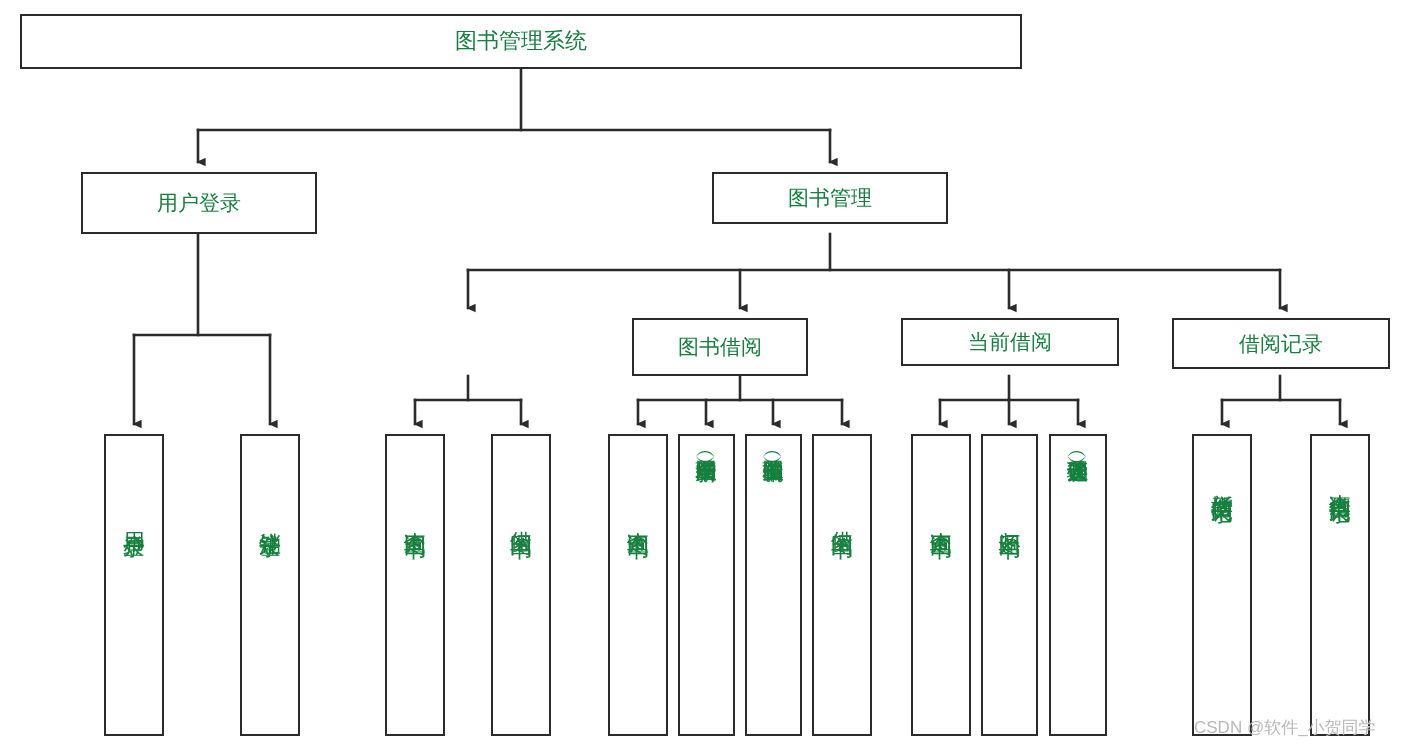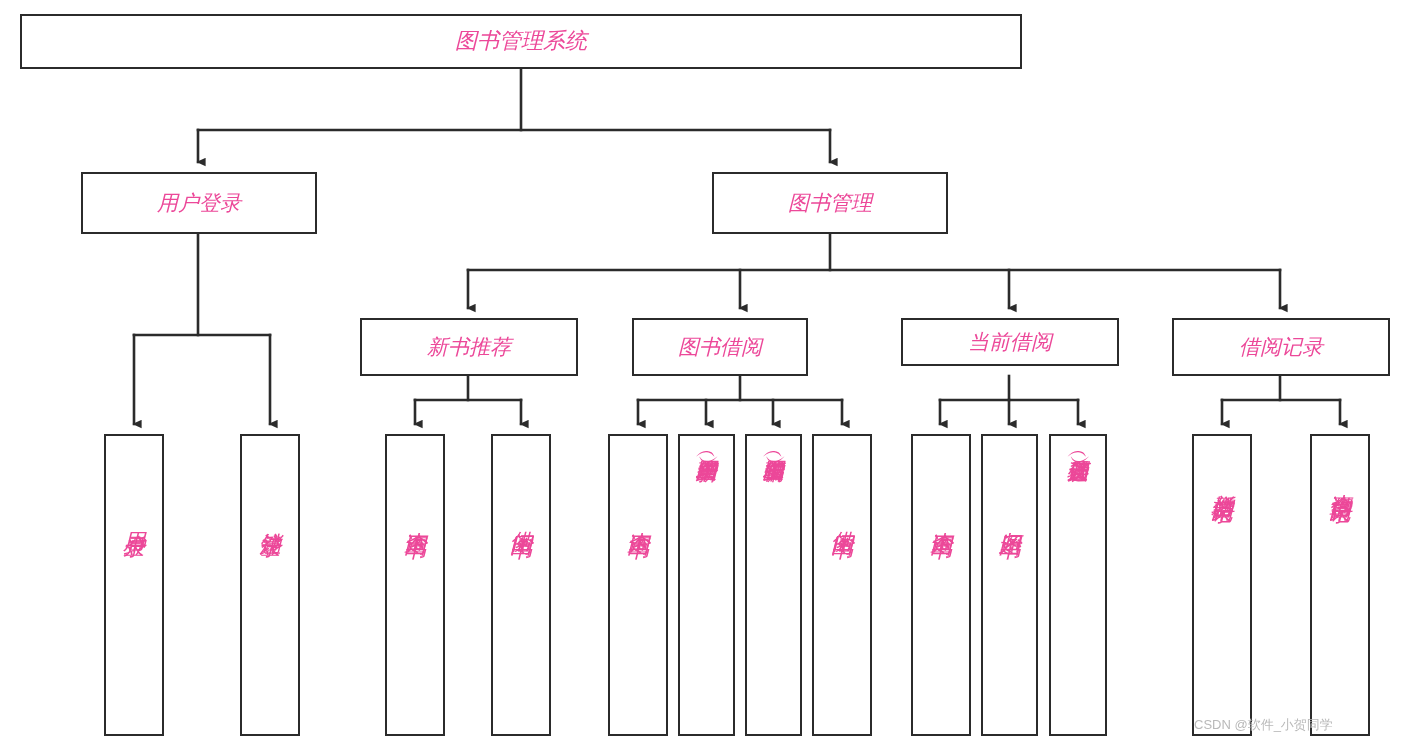--- a/index.html
+++ b/index.html
@@ -30,25 +30,24 @@
     position: absolute;
     box-sizing: border-box;
     background: #ffffff;
     border: 2px solid #2b2b2b;
     display: flex;
     align-items: center;
     justify-content: center;
     z-index: 2;
   }
   .node .lbl {
-    color: #ec4899;
+    color: #15803d;
     line-height: 1.12;
     white-space: pre;
     text-align: center;
-    font-style: italic;
   }
   
   .node.horiz .lbl {
     font-size: 21px;
     writing-mode: horizontal-tb;
   }
   .node.root .lbl { font-size: 22px; }
   
   .node.vert {
     align-items: flex-start;
@@ -61,21 +60,21 @@
     letter-spacing: 2px;
     line-height: 1;
   }
   .node.vert.tight .lbl {
     font-size: 21px;
     letter-spacing: 0px;
   }
   .watermark {
     position: absolute;
     color: #b9b9b9;
-    font-size: 13px;
+    font-size: 17px;
     z-index: 5;
     white-space: nowrap;
     pointer-events: none;
   }
 </style>
 </head>
 <body>
 
 <div id="canvas">
 
@@ -130,34 +129,31 @@
     </g>
   </svg>
 
   <div class="node horiz root" style="left:20px; top:14px; width:1002px; height:55px;">
     <span class="lbl">图书管理系统</span>
   </div>
 
   <div class="node horiz" style="left:81px; top:172px; width:236px; height:62px;">
     <span class="lbl">用户登录</span>
   </div>
-  <div class="node horiz" style="left:712px; top:172px; width:236px; height:62px;">
+  <div class="node horiz" style="left:712px; top:172px; width:236px; height:52px;">
     <span class="lbl">图书管理</span>
   </div>
 
-  <div class="node horiz" style="left:360px; top:318px; width:218px; height:58px;">
-    <span class="lbl">新书推荐</span>
-  </div>
   <div class="node horiz" style="left:632px; top:318px; width:176px; height:58px;">
     <span class="lbl">图书借阅</span>
   </div>
   <div class="node horiz" style="left:901px; top:318px; width:218px; height:48px;">
     <span class="lbl">当前借阅</span>
   </div>
-  <div class="node horiz" style="left:1172px; top:318px; width:218px; height:58px;">
+  <div class="node horiz" style="left:1172px; top:318px; width:218px; height:51px;">
     <span class="lbl">借阅记录</span>
   </div>
 
   <div class="node vert" style="left:104px; top:434px; width:60px; height:302px; padding-top:78px;">
     <span class="lbl">用户登录</span>
   </div>
   <div class="node vert" style="left:240px; top:434px; width:60px; height:302px; padding-top:78px;">
     <span class="lbl">注销登录</span>
   </div>
 

